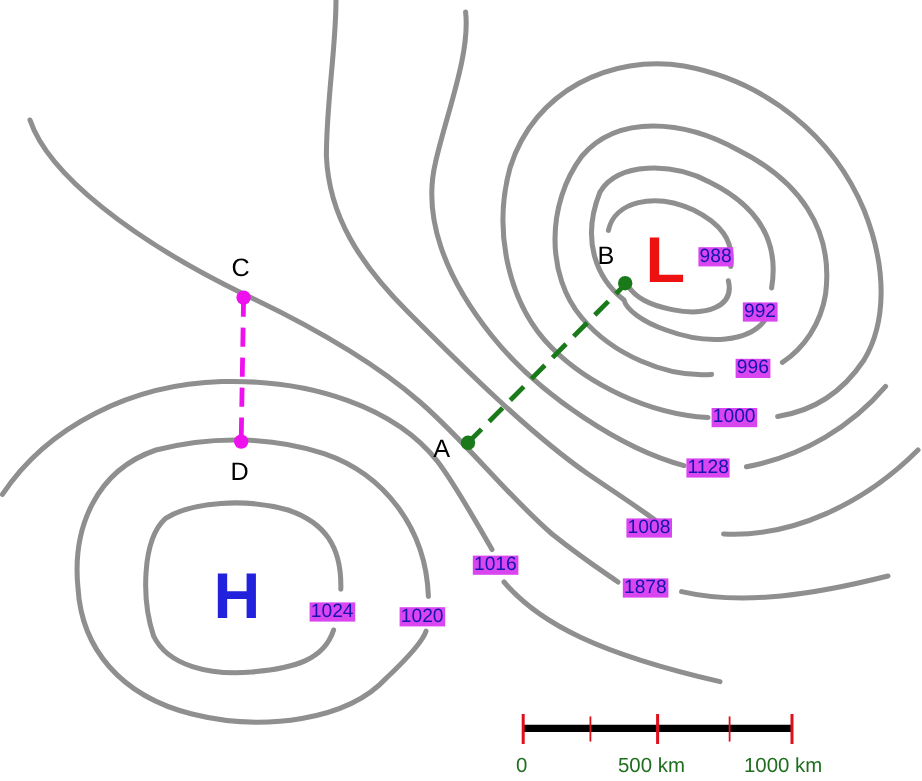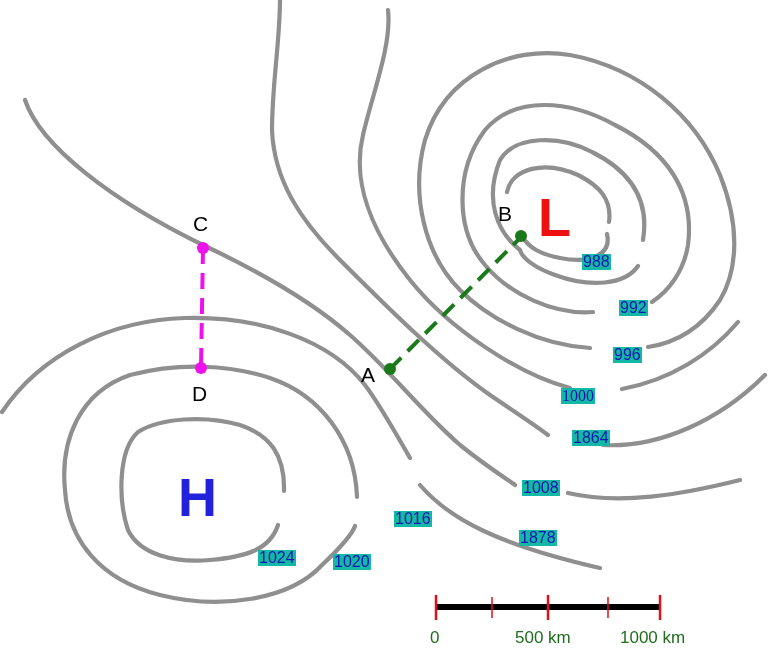--- a/index.html
+++ b/index.html
@@ -1,19 +1,19 @@
 <!DOCTYPE html>
 <html><head>
   <meta charset="utf-8">
   <style>
     html, body { margin: 0; padding: 0; background: #ffffff; }
     body { width: 768px; height: 651px; overflow: hidden; position: relative; font-family: "Liberation Sans", sans-serif; }
     svg#map { position: absolute; left: 0; top: 0; width: 768px; height: 651px; }
     .iso { fill: none; stroke: #8f8f8f; stroke-width: 4.2; stroke-linecap: round; stroke-linejoin: round; }
-    .lbl { position: absolute; color: #1515b0; font-size: 16px; line-height: 16px; background: #14b8a6; padding: 0 1px; white-space: nowrap; margin-top: 48px; }
+    .lbl { position: absolute; color: #1515b0; font-size: 16px; line-height: 16px; background: #d946ef; padding: 0 1px; white-space: nowrap; }
     .pt { position: absolute; color: #000000; font-size: 21px; line-height: 21px; }
     .center { position: absolute; font-weight: bold; line-height: 1; }
     .scale-lbl { position: absolute; color: #1e6e1e; font-size: 17px; line-height: 17px; white-space: nowrap; }
   </style>
 </head>
 <body>
 
 <svg id="map" viewBox="0 0 768 651">
 
   <path class="iso" d="M507,192 C512,168 545,160 578,175 C600,186 612,200 609,222 M607,234 C612,255 590,264 560,258 C540,254 530,248 523,238"></path>
@@ -53,22 +53,22 @@
     <line x1="660" y1="595" x2="660" y2="620" stroke="#e0101a" stroke-width="2.5"></line>
   </g>
 </svg>
 
 <div class="center" style="left:538px; top:190px; font-size:54px; color:#ee1111;">L</div>
 <div class="center" style="left:178px; top:470px; font-size:54px; color:#2222dd;">H</div>
 
 <div class="lbl" style="left:582px; top:206px;">988</div>
 <div class="lbl" style="left:619px; top:252px;text-align:center;">992</div>
 <div class="lbl" style="left:613px; top:299px;">996</div>
-<div class="lbl" style="left:561px; top:340px;font-family:Liberation Serif, serif;">1000</div>
-<div class="lbl" style="left:572px; top:382px;">1864</div>
+<div class="lbl" style="left:593px; top:340px;">1000</div>
+<div class="lbl" style="left:572px; top:382px;">1128</div>
 <div class="lbl" style="left:522px; top:432px;">1008</div>
 <div class="lbl" style="left:519px; top:482px;">1878</div>
 <div class="lbl" style="left:394px; top:463px;">1016</div>
 <div class="lbl" style="left:333px; top:506px;">1020</div>
 <div class="lbl" style="left:258px; top:502px;">1024</div>
 
 <div class="pt" style="left:361px; top:364px;">A</div>
 <div class="pt" style="left:498px; top:203px;">B</div>
 <div class="pt" style="left:193px; top:213px;">C</div>
 <div class="pt" style="left:192px; top:383px;">D</div>

